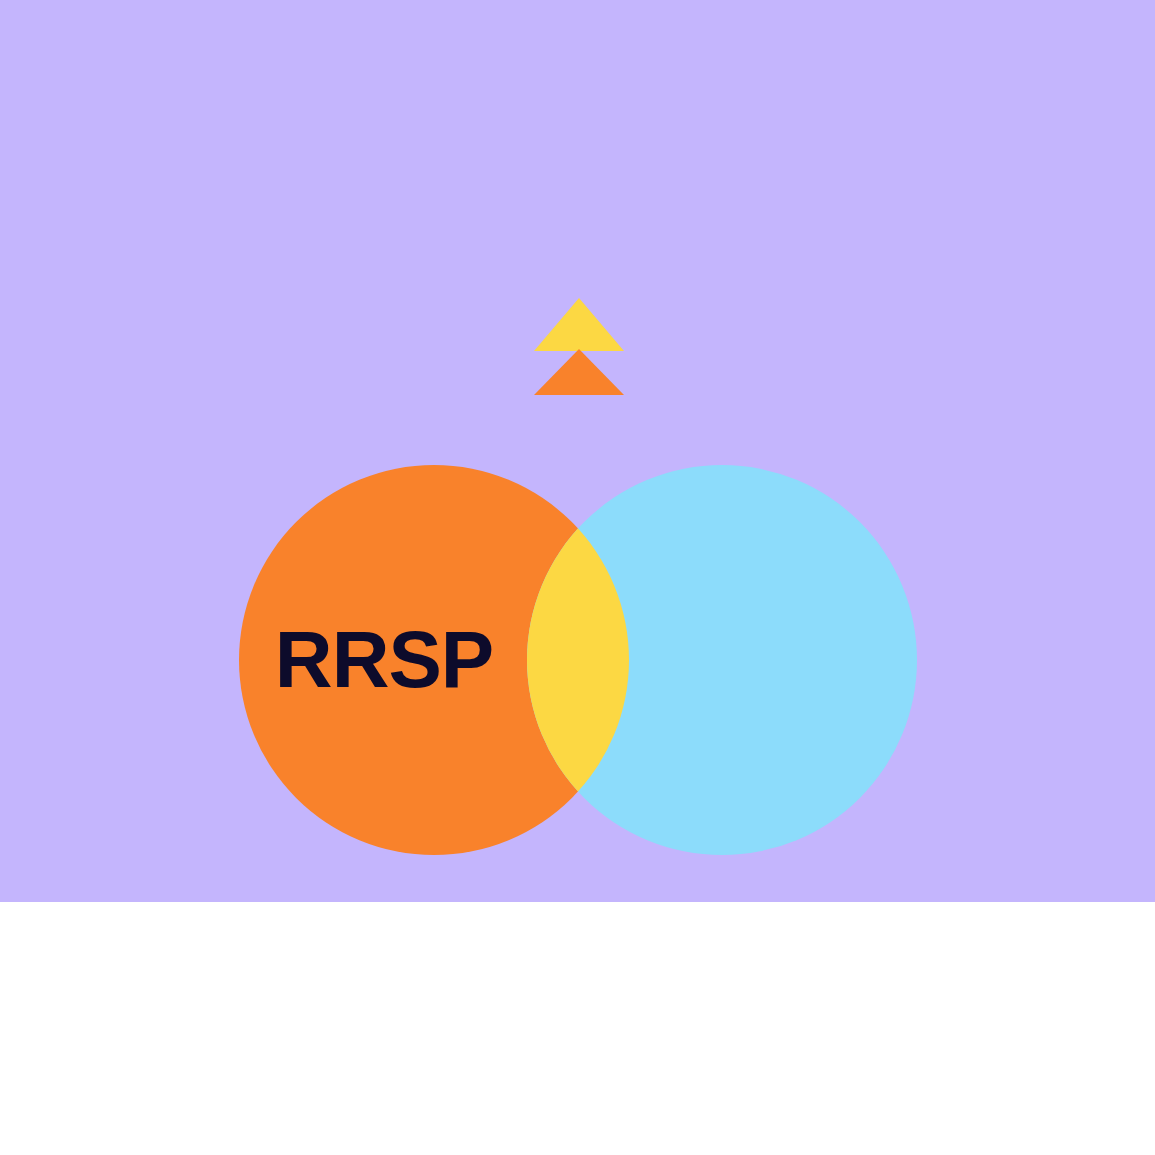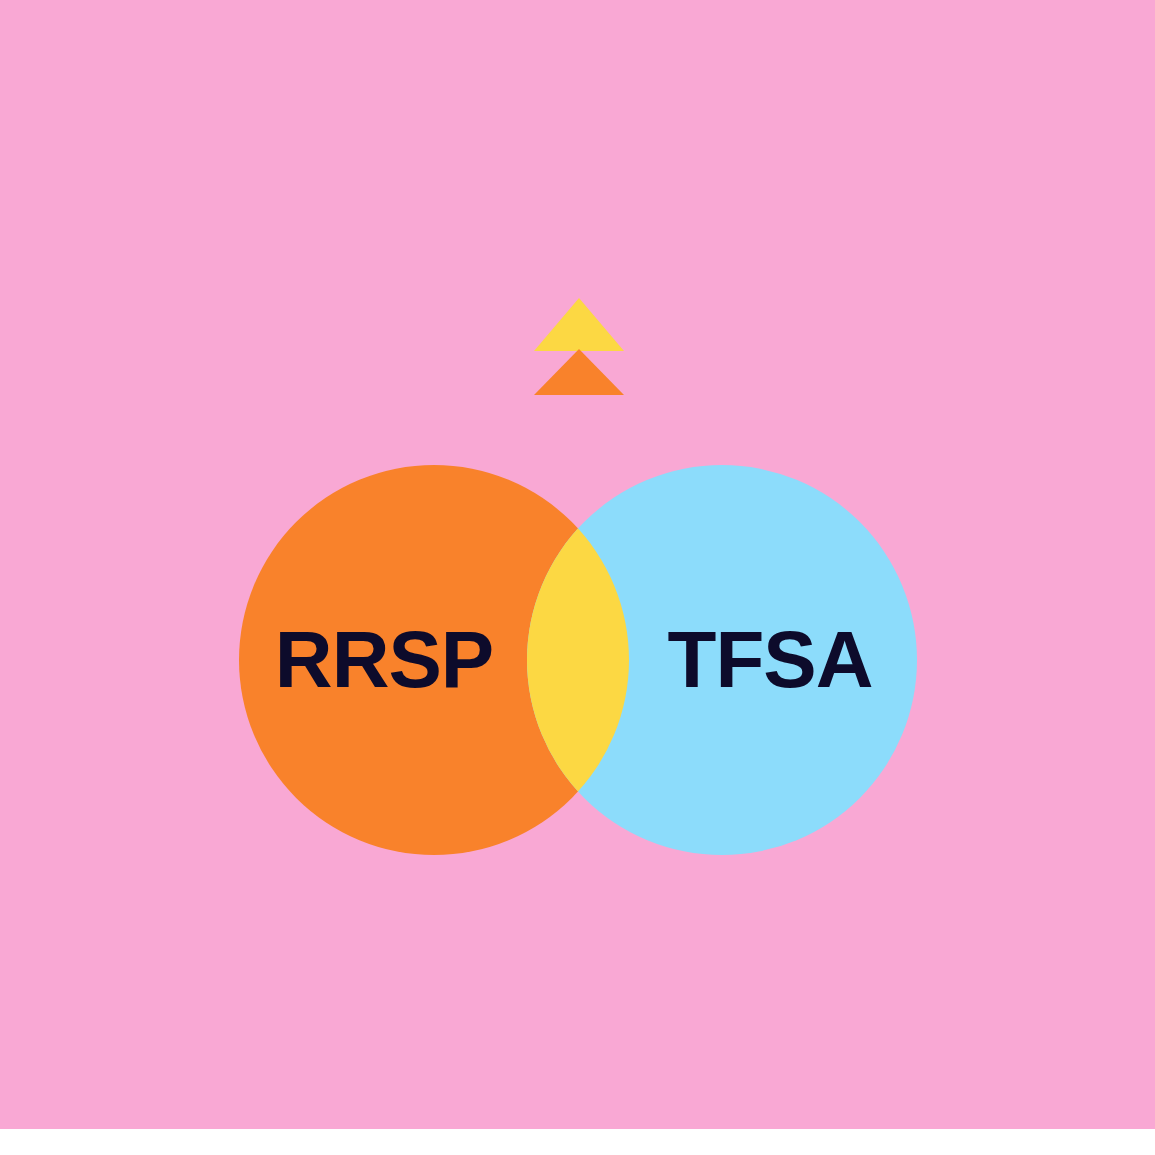--- a/index.html
+++ b/index.html
@@ -8,22 +8,22 @@
   }
   body {
     width: 1155px;
     height: 1155px;
     overflow: hidden;
     font-family: "Liberation Sans", sans-serif;
   }
   #stage {
     position: relative;
     width: 1155px;
-    height: 1129px;
-    background: #f9a8d4;
+    height: 902px;
+    background: #c4b5fd;
   }
 
   
   #logo {
     position: absolute;
     left: 534px;
     top: 298px;
     width: 90px;
     height: 98px;
   }
@@ -114,16 +114,15 @@
     <div class="tri tri-bottom"></div>
   </div>
 
   <div id="venn">
     <div class="circle" id="circle-rrsp"></div>
     <div class="circle" id="circle-tfsa"></div>
     <div id="overlap-lens"></div>
 
     <div class="venn-label" id="label-rrsp">RRSP</div>
 
-    <div class="venn-label" id="label-tfsa">TFSA</div>
   </div>
 
 </div>
 
 </body></html>

